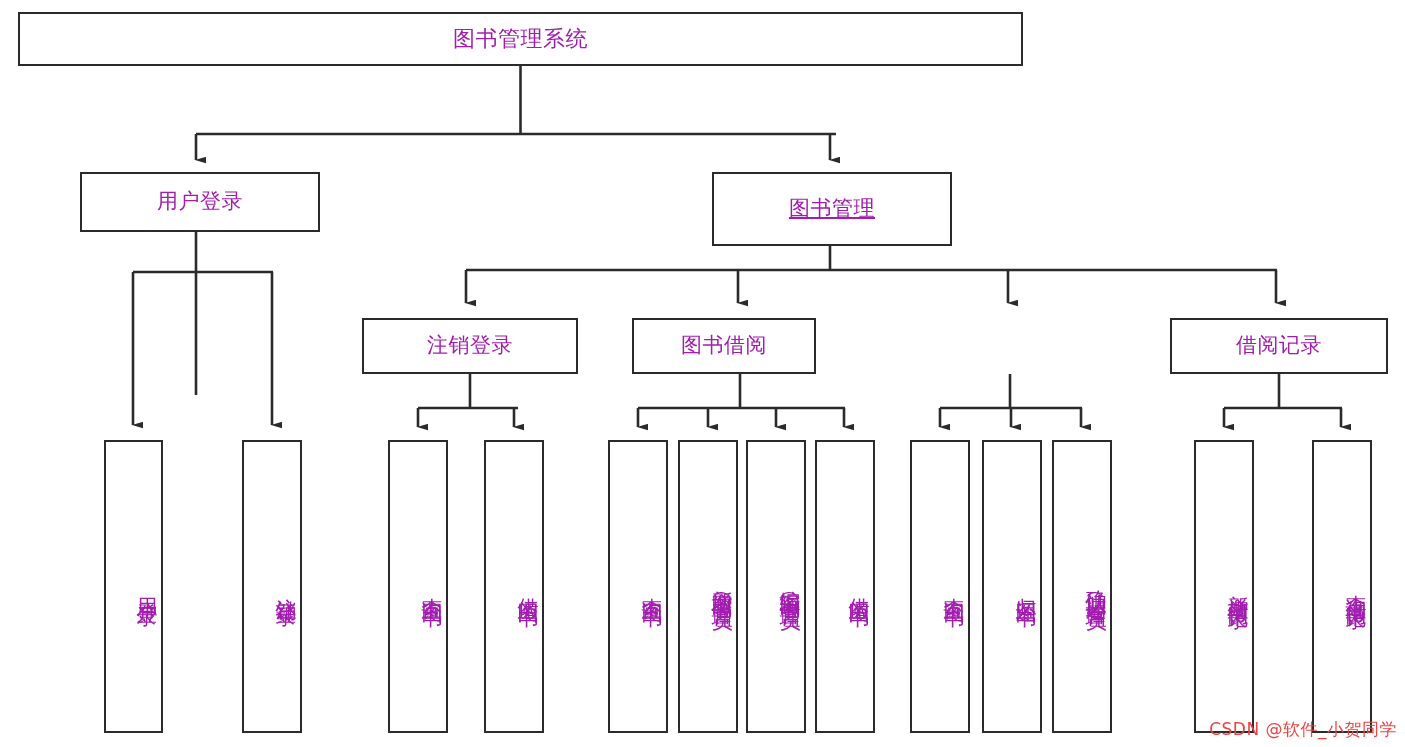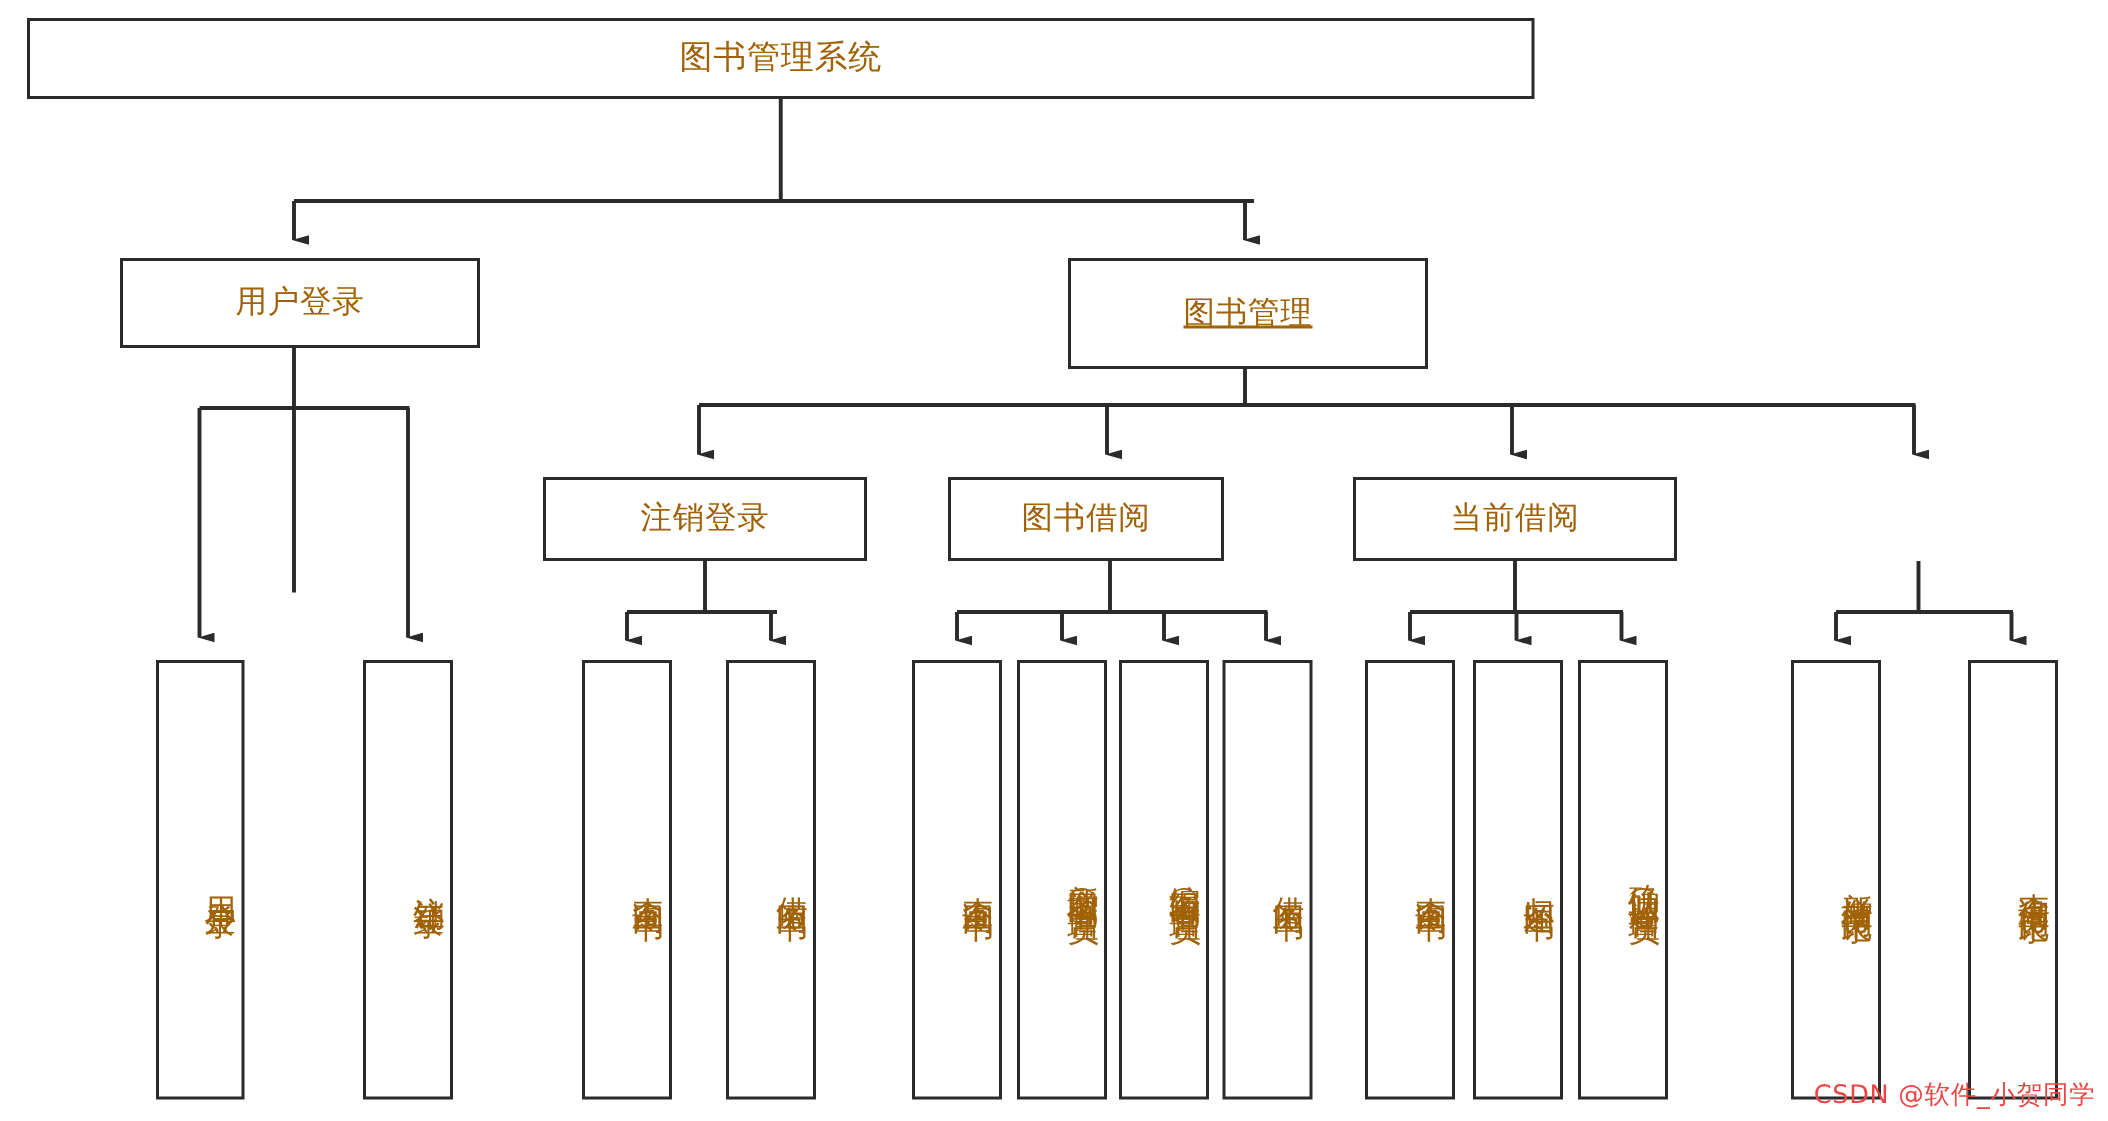--- a/index.html
+++ b/index.html
@@ -26,21 +26,21 @@
     pointer-events: none;
   }
   .node {
     position: absolute;
     box-sizing: border-box;
     background: #ffffff;
     border: 2.5px solid #2b2b2b;
     display: flex;
     align-items: center;
     justify-content: center;
-    color: #a16207;
+    color: #a21caf;
   }
   .node.horiz {
     font-size: 21px;
     letter-spacing: 0.5px;
     line-height: 1.1;
   }
   .node.root {
     font-size: 22px;
   }
   .node.leaf {
@@ -127,22 +127,22 @@
   <div class="node horiz root" style="left:18px; top:12px; width:1005px; height:54px;">图书管理系统</div>
 
   <div class="node horiz" style="left:80px; top:172px; width:240px; height:60px;">用户登录</div>
 
   <div class="node horiz" style="left:712px; top:172px; width:240px; height:74px;text-decoration:underline;">图书管理</div>
 
   <div class="node horiz" style="left:362px; top:318px; width:216px; height:56px;">注销登录</div>
 
   <div class="node horiz" style="left:632px; top:318px; width:184px; height:56px;">图书借阅</div>
 
-  <div class="node horiz" style="left:902px; top:318px; width:216px; height:56px;">当前借阅</div>
 
+  <div class="node horiz" style="left:1170px; top:318px; width:218px; height:56px;">借阅记录</div>
 
   <div class="node leaf" style="left:104px; top:440px; width:59px; height:293px;">
     <span class="vtext">用户登录</span>
   </div>
   <div class="node leaf" style="left:242px; top:440px; width:60px; height:293px;">
     <span class="vtext">注销登录</span>
   </div>
 
   <div class="node leaf" style="left:388px; top:440px; width:60px; height:293px;">
     <span class="vtext">查询图书</span>

